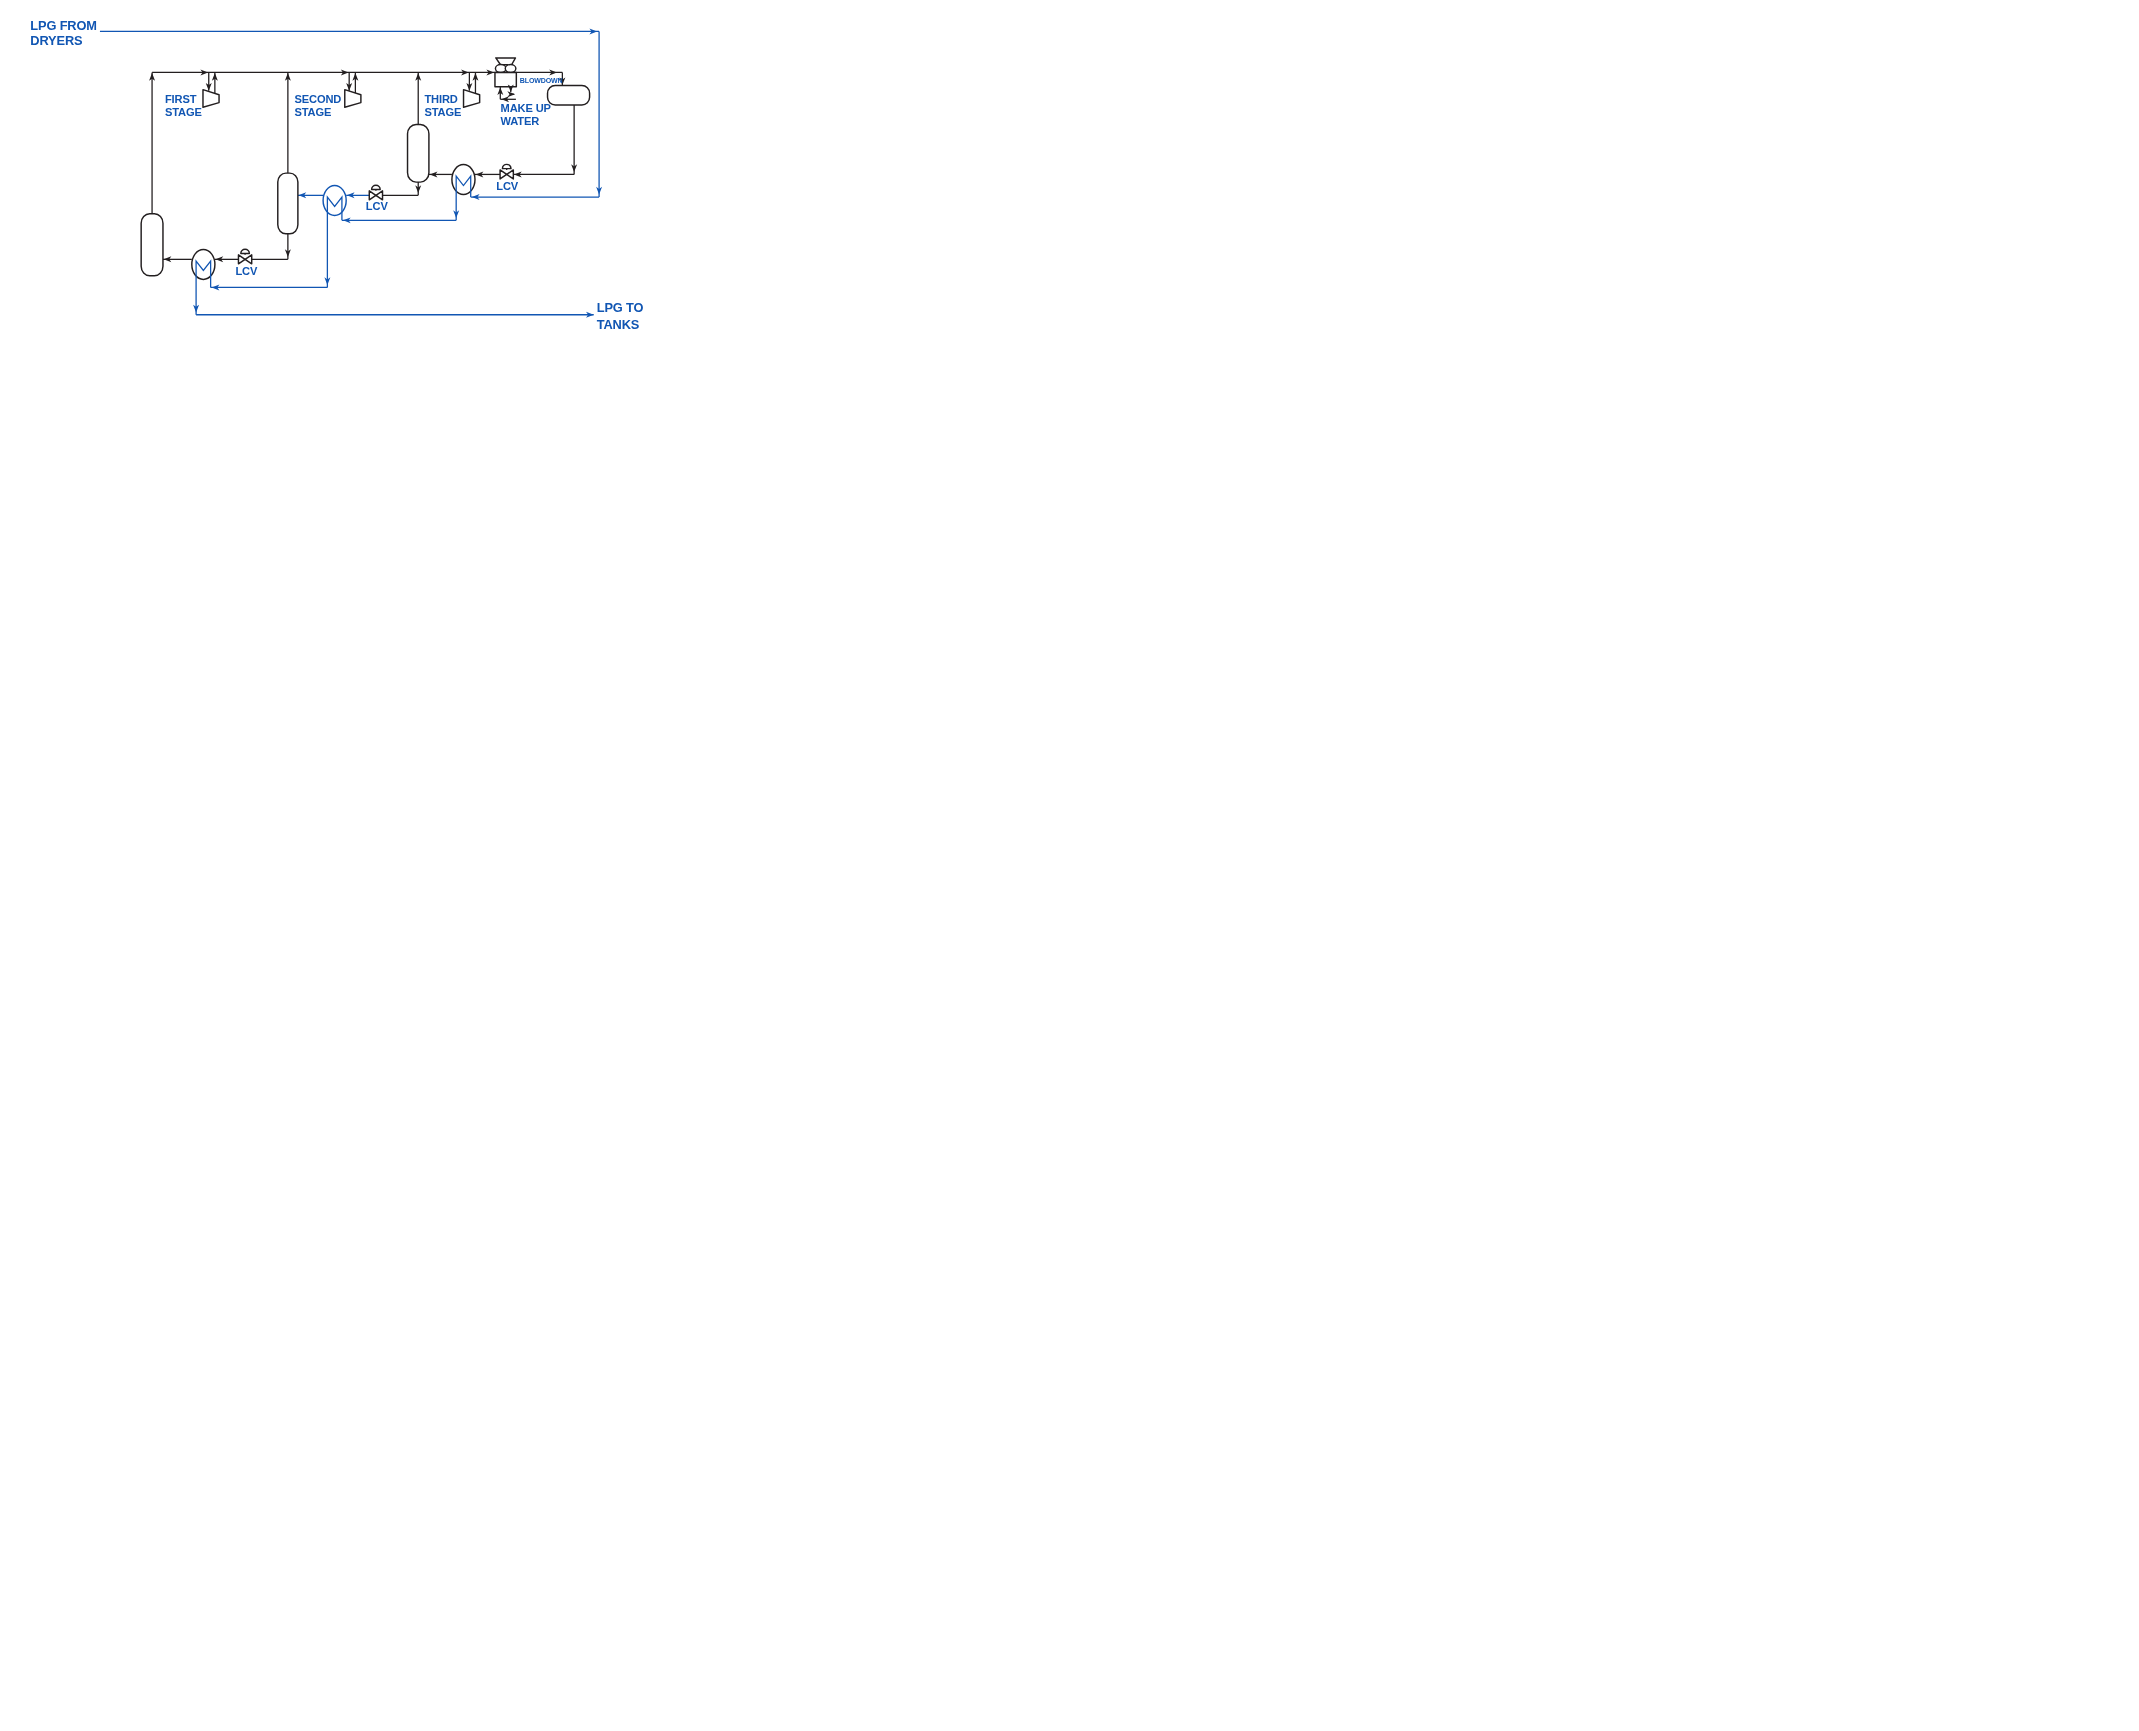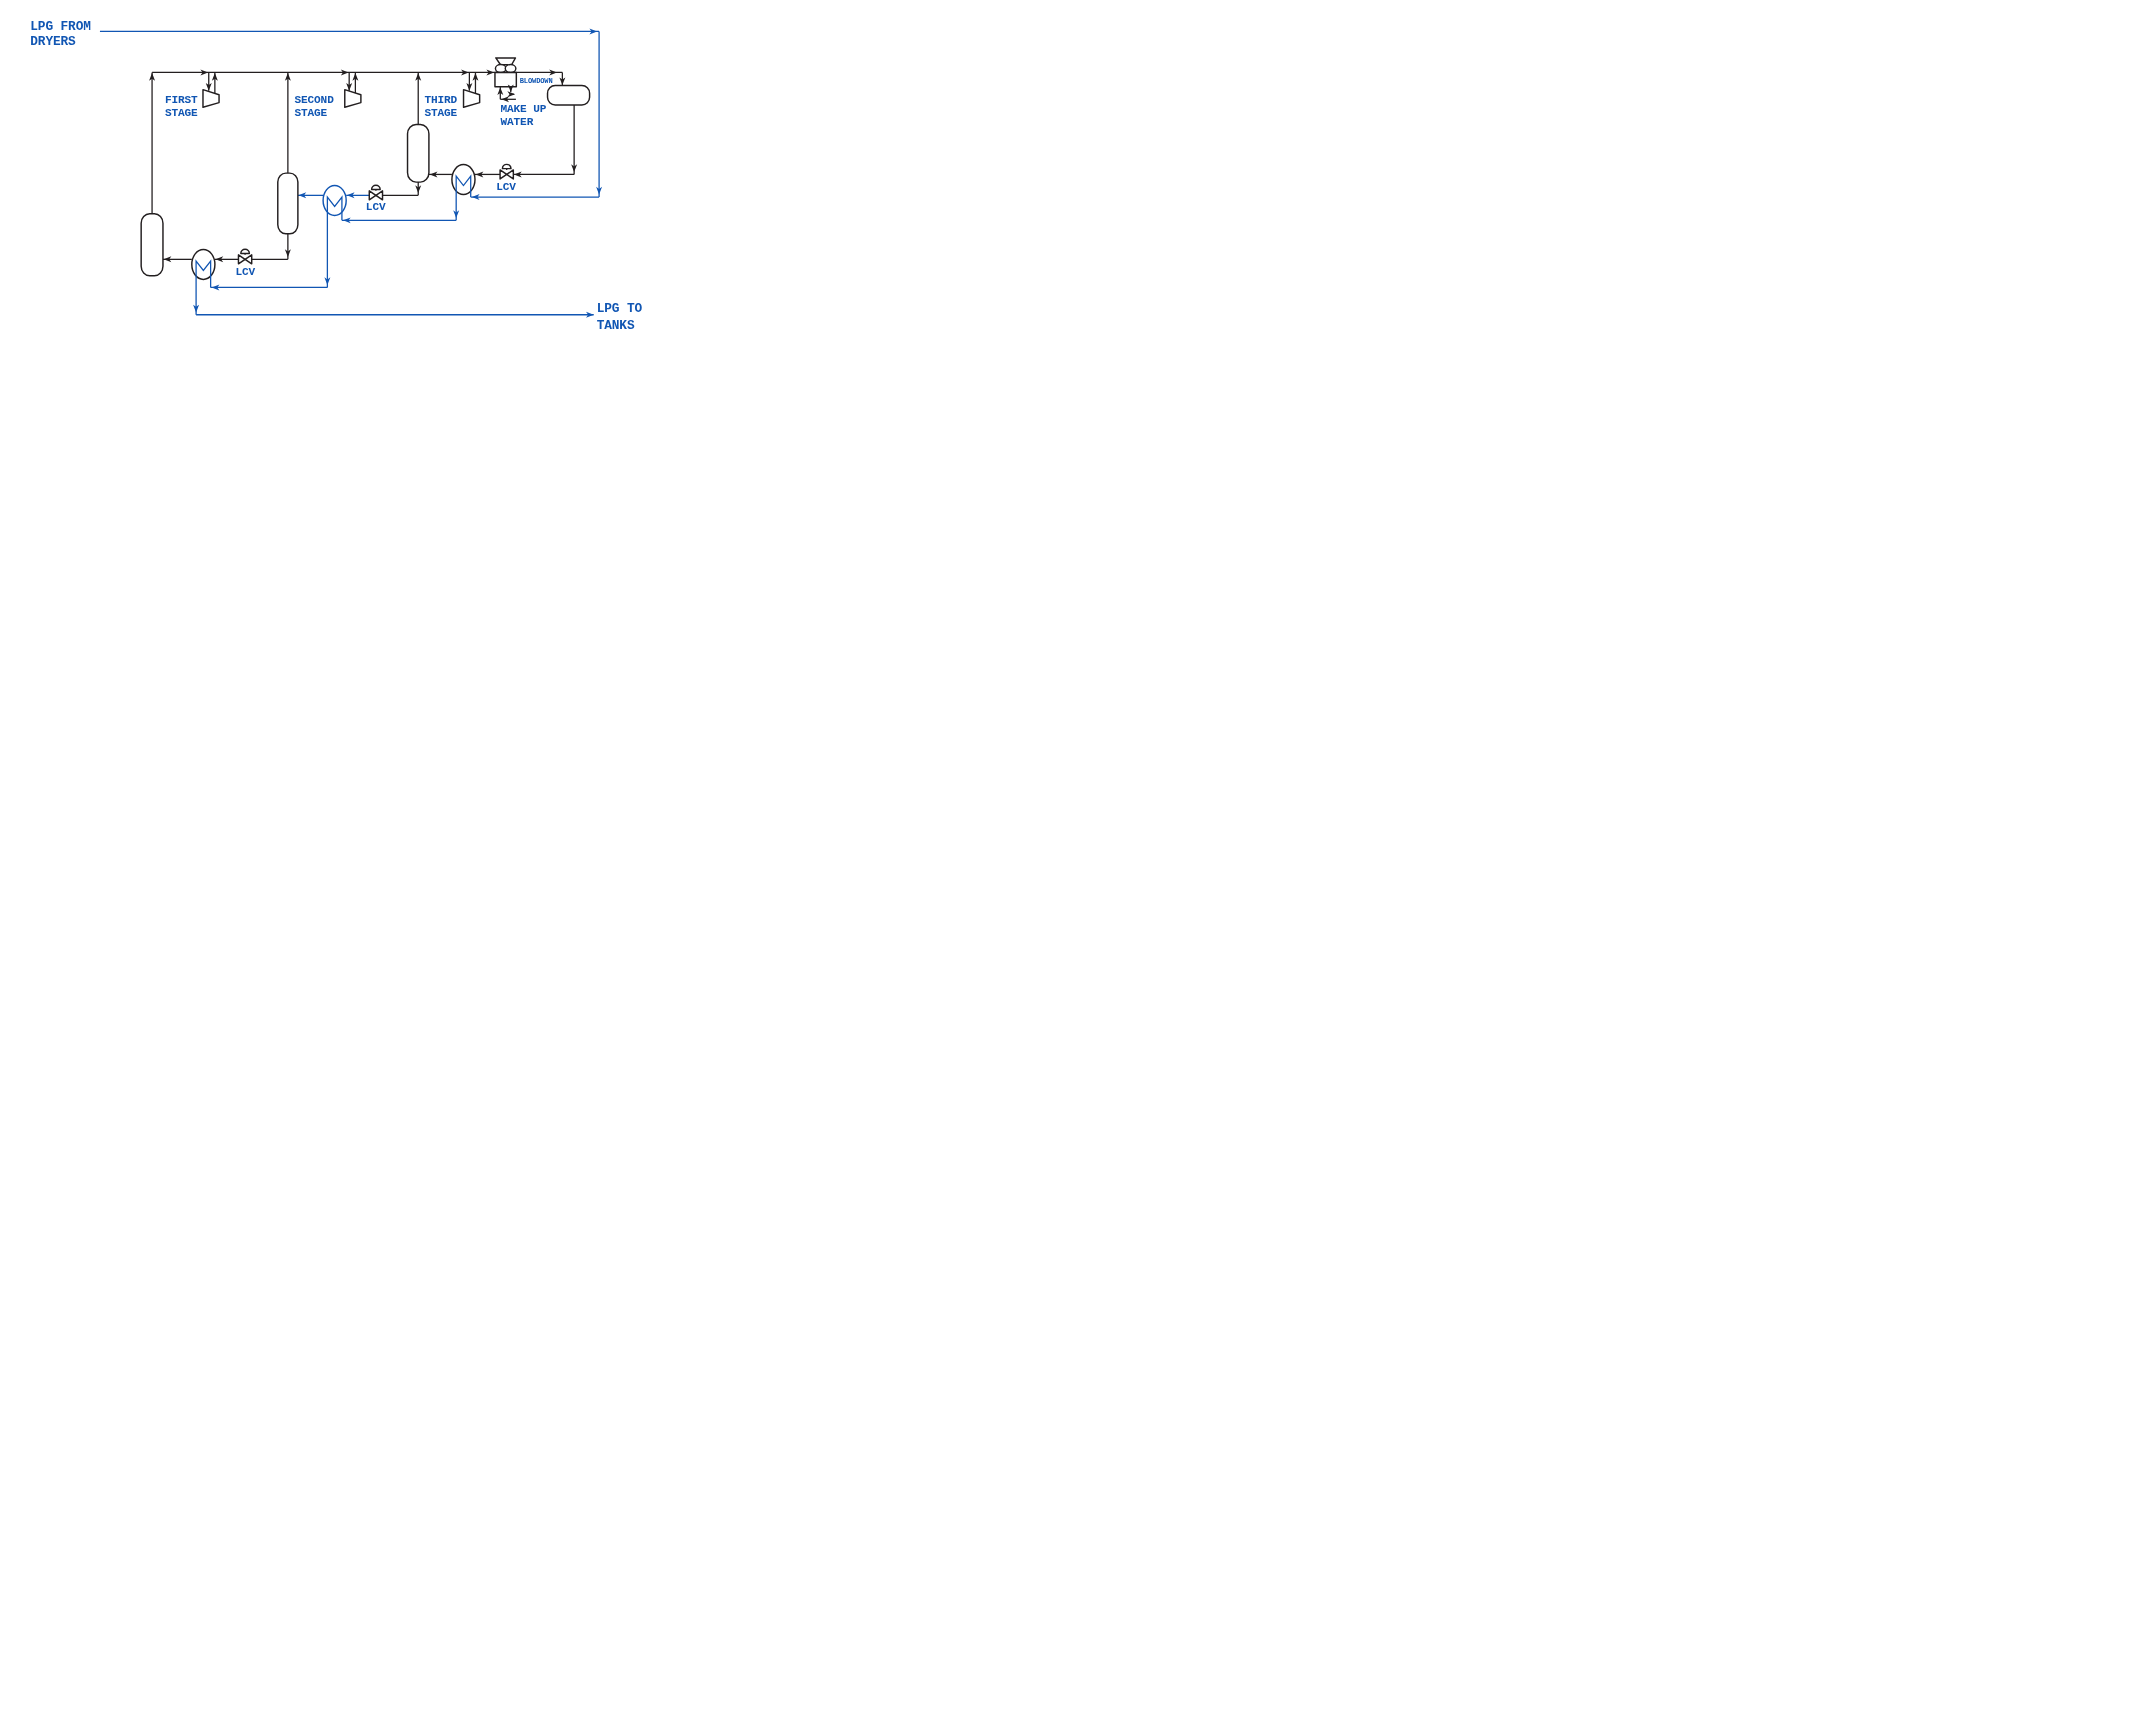--- a/index.html
+++ b/index.html
@@ -2,21 +2,21 @@
 <html style="--blue: #1156b3; --black: #231f20; --background: #ffffff;font-size:6.8px"><head>
 <meta charset="utf-8">
 <style>
   :root{
     --blue:#1156b3;
     --black:#231f20;
     --background:#ffffff;
   }
   html,body{margin:0;padding:0;background:var(--background);}
   .stage{width:671px;height:339px;position:relative;background:var(--background);
-         font-family:Liberation Mono, monospace;}
+         font-family:Liberation Sans, sans-serif;}
   svg{display:block;width:100%;height:100%;}
   .kline{stroke:var(--black);stroke-width:3;fill:none;stroke-linecap:butt;stroke-linejoin:miter;}
   .bline{stroke:var(--blue);stroke-width:3;fill:none;stroke-linecap:butt;stroke-linejoin:miter;}
   .equip-k{stroke:var(--black);stroke-width:3.4;fill:#fff;stroke-linejoin:round;}
   .equip-b{stroke:var(--blue);stroke-width:3.4;fill:#fff;stroke-linejoin:round;}
   .mglyph{stroke:var(--blue);stroke-width:3;fill:none;stroke-linejoin:miter;}
   .arr-k{fill:var(--black);stroke:none;}
   .arr-b{fill:var(--blue);stroke:none;}
   .lbl{fill:var(--blue);font-weight:bold;letter-spacing:-0.3px;}
   .lbl-lg{font-size:30px;}

